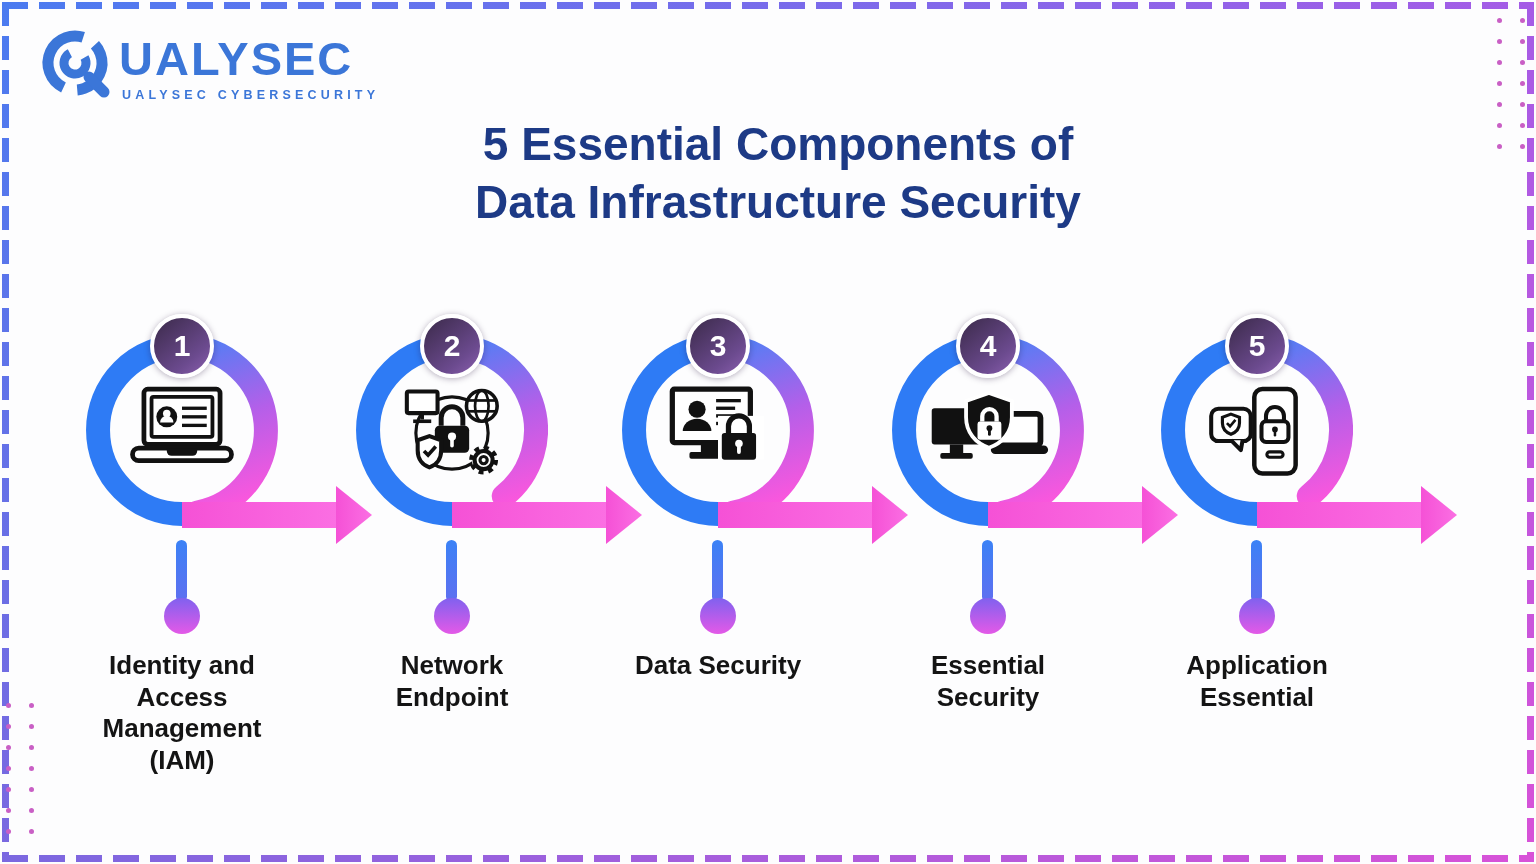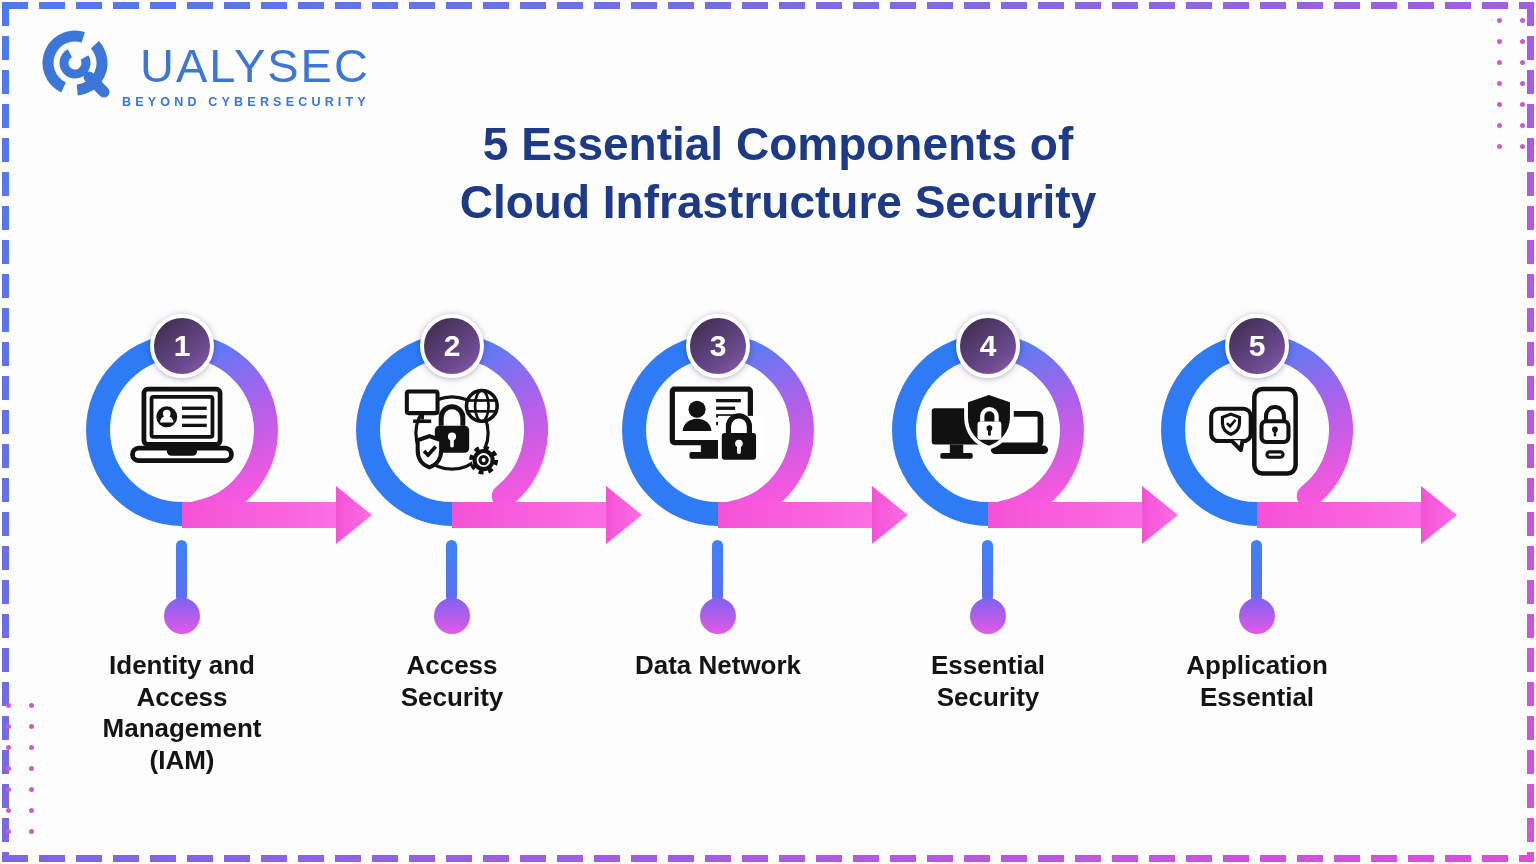--- a/index.html
+++ b/index.html
@@ -27,21 +27,21 @@
     mask:repeating-linear-gradient(180deg,#000 0 24px,transparent 24px 34px);}
   
   .dots{position:absolute;display:grid;grid-template-columns:repeat(2,5px);grid-auto-rows:5px;
     column-gap:18px;row-gap:16px;}
   .dots .dot{width:5px;height:5px;border-radius:50%;background:#c95fc5;}
   .dots-tr{right:11px;top:18px;}
   .dots-bl{left:6px;top:703px;}
   
   .logo{position:absolute;left:36px;top:26px;display:flex;align-items:flex-start;gap:3px;}
   .logo-text{display:flex;flex-direction:column;}
-  .logo-word{font-size:47px;font-weight:normal;color:#3b76d8;letter-spacing:2px;line-height:1;margin-top:16px;text-align:right;}
+  .logo-word{font-size:47px;font-weight:bold;color:#3b76d8;letter-spacing:2px;line-height:1;margin-top:9px;}
   .logo-tag{font-size:12.5px;font-weight:bold;color:#3b76d8;letter-spacing:4.2px;margin-top:6px;margin-left:3px;white-space:nowrap;}
   
   .title{position:absolute;left:0;right:0;top:116px;text-align:center;
     color:#1d3a86;font-weight:bold;font-size:46px;line-height:1.26;padding-left:20px;}
   
   .unit{position:absolute;top:0;width:270px;height:864px;}
   .ring{position:absolute;left:39px;top:334px;}
   .badge{position:absolute;left:103px;top:314px;width:56px;height:56px;border-radius:50%;
     border:4px solid #fff;box-shadow:0 1px 6px rgba(40,20,60,.35);
     background:linear-gradient(140deg,#3e2c4e 5%,#6b4a8e 70%,#8a5fae 100%);
@@ -117,27 +117,27 @@
   <div class="logo">
     <svg width="80" height="80" viewBox="0 0 80 80">
       <g fill="none" stroke="#3b76d8">
         <circle cx="39" cy="37" r="27" stroke-width="11" stroke-dasharray="60 14" transform="rotate(160 39 37)"></circle>
         <circle cx="39" cy="37" r="11" stroke-width="9" stroke-dasharray="52 17.2" transform="rotate(-30 39 37)"></circle>
         <path d="M53 51 L68 66" stroke-width="11" stroke-linecap="round"></path>
       </g>
     </svg>
     <div class="logo-text">
       <span class="logo-word">UALYSEC</span>
-      <span class="logo-tag">BEYOND CYBERSECURITY</span>
+      <span class="logo-tag">UALYSEC CYBERSECURITY</span>
     </div>
   </div>
 
   <div class="title">
     <div>5 Essential Components of</div>
-    <div>Cloud Infrastructure Security</div>
+    <div>Data Infrastructure Security</div>
   </div>
 
   <div class="unit" style="left:47px">
     <svg class="ring" width="192" height="192" viewBox="0 0 192 192">
       <path d="M 96 12 A 84 84 0 0 0 96 180" fill="none" stroke="#2e7bf5" stroke-width="24"></path>
       <path d="M 96 12 A 84 84 0 0 1 110.6 178.7" fill="none" stroke="url(#ringGrad)" stroke-width="24" stroke-linecap="round"></path>
     </svg>
     <svg class="arrow" width="190" height="58" viewBox="0 0 190 58">
       <rect x="0" y="16" width="158" height="26" fill="url(#arrowGrad)"></rect>
       <polygon points="154,0 190,29 154,58" fill="url(#arrowGrad)"></polygon>
@@ -190,21 +190,21 @@
         <rect x="60" y="62" width="4" height="10" rx="2" fill="#fff"></rect>
         <path d="M24 64 l13 -4.5 13 4.5 v11 c0 10 -5.5 16.5 -13 19 c-7.5 -2.5 -13 -9 -13 -19 z" fill="#fff" stroke="#111" stroke-width="4.5"></path>
         <path d="M31 76 l4.5 4.5 l8.5 -9.5" fill="none" stroke="#111" stroke-width="4"></path>
         <circle cx="97" cy="86" r="13" fill="#fff" stroke="#111" stroke-width="6" stroke-dasharray="5.1 5.1"></circle>
         <circle cx="97" cy="86" r="10" fill="#fff" stroke="#111" stroke-width="4.5"></circle>
         <circle cx="97" cy="86" r="4" fill="none" stroke="#111" stroke-width="3.5"></circle>
       </svg>
     </div>
     <div class="stem"></div>
     <div class="stem-dot"></div>
-    <div class="label narrow">Access Security</div>
+    <div class="label narrow">Network Endpoint</div>
   </div>
 
   <div class="unit" style="left:583px">
     <svg class="ring" width="192" height="192" viewBox="0 0 192 192">
       <path d="M 96 12 A 84 84 0 0 0 96 180" fill="none" stroke="#2e7bf5" stroke-width="24"></path>
       <path d="M 96 12 A 84 84 0 0 1 110.6 178.7" fill="none" stroke="url(#ringGrad)" stroke-width="24" stroke-linecap="round"></path>
     </svg>
     <svg class="arrow" width="190" height="58" viewBox="0 0 190 58">
       <rect x="0" y="16" width="158" height="26" fill="url(#arrowGrad)"></rect>
       <polygon points="154,0 190,29 154,58" fill="url(#arrowGrad)"></polygon>
@@ -225,21 +225,21 @@
         <rect x="32" y="72" width="48" height="7" rx="2" fill="#111"></rect>
         <rect x="62" y="34" width="48" height="46" fill="#fff"></rect>
         <path d="M73 52 v-7 a11 11 0 0 1 22 0 v7" fill="none" stroke="#111" stroke-width="5.5"></path>
         <rect x="66" y="52" width="36" height="28" rx="3" fill="#111"></rect>
         <circle cx="84" cy="63" r="4" fill="#fff"></circle>
         <rect x="82" y="65" width="4" height="9" rx="2" fill="#fff"></rect>
       </svg>
     </div>
     <div class="stem"></div>
     <div class="stem-dot"></div>
-    <div class="label narrow">Data Network</div>
+    <div class="label narrow">Data Security</div>
   </div>
 
   <div class="unit" style="left:853px">
     <svg class="ring" width="192" height="192" viewBox="0 0 192 192">
       <path d="M 96 12 A 84 84 0 0 0 96 180" fill="none" stroke="#2e7bf5" stroke-width="24"></path>
       <path d="M 96 12 A 84 84 0 0 1 110.6 178.7" fill="none" stroke="url(#ringGrad)" stroke-width="24" stroke-linecap="round"></path>
     </svg>
     <svg class="arrow" width="190" height="58" viewBox="0 0 190 58">
       <rect x="0" y="16" width="158" height="26" fill="url(#arrowGrad)"></rect>
       <polygon points="154,0 190,29 154,58" fill="url(#arrowGrad)"></polygon>

